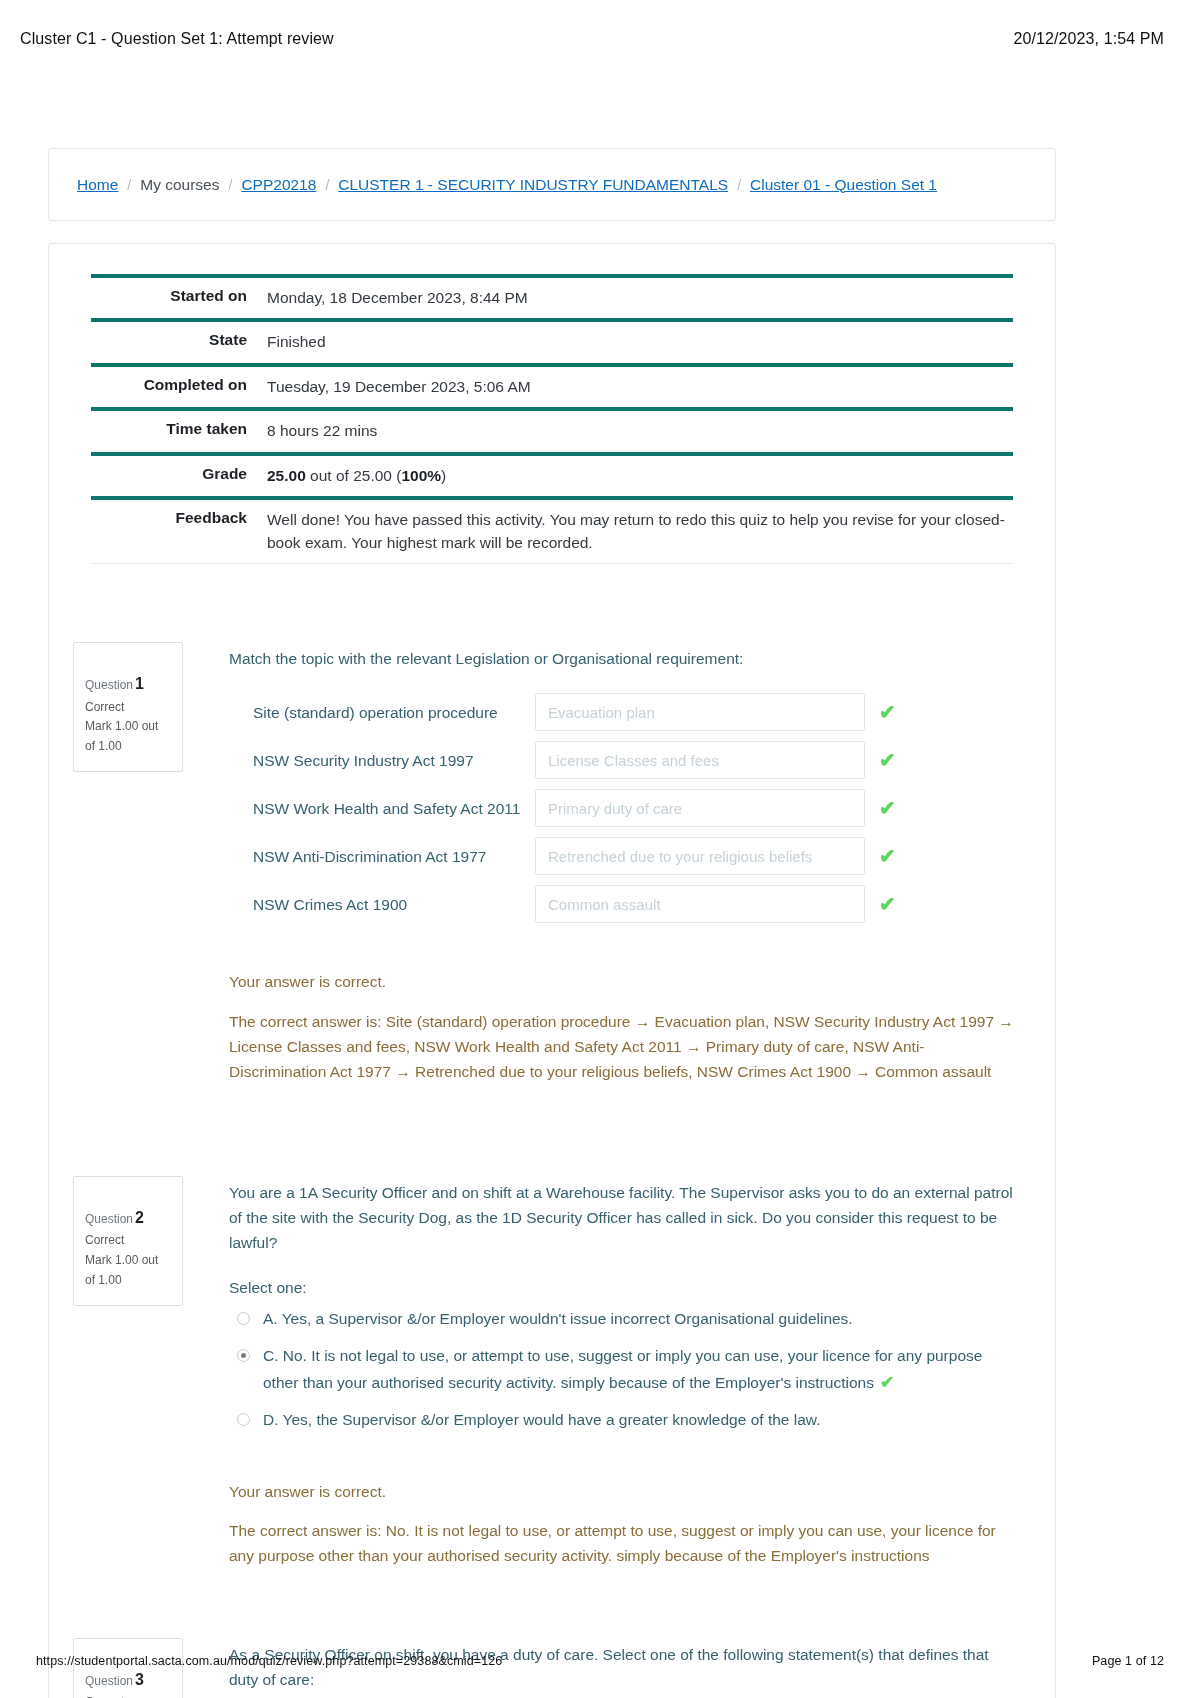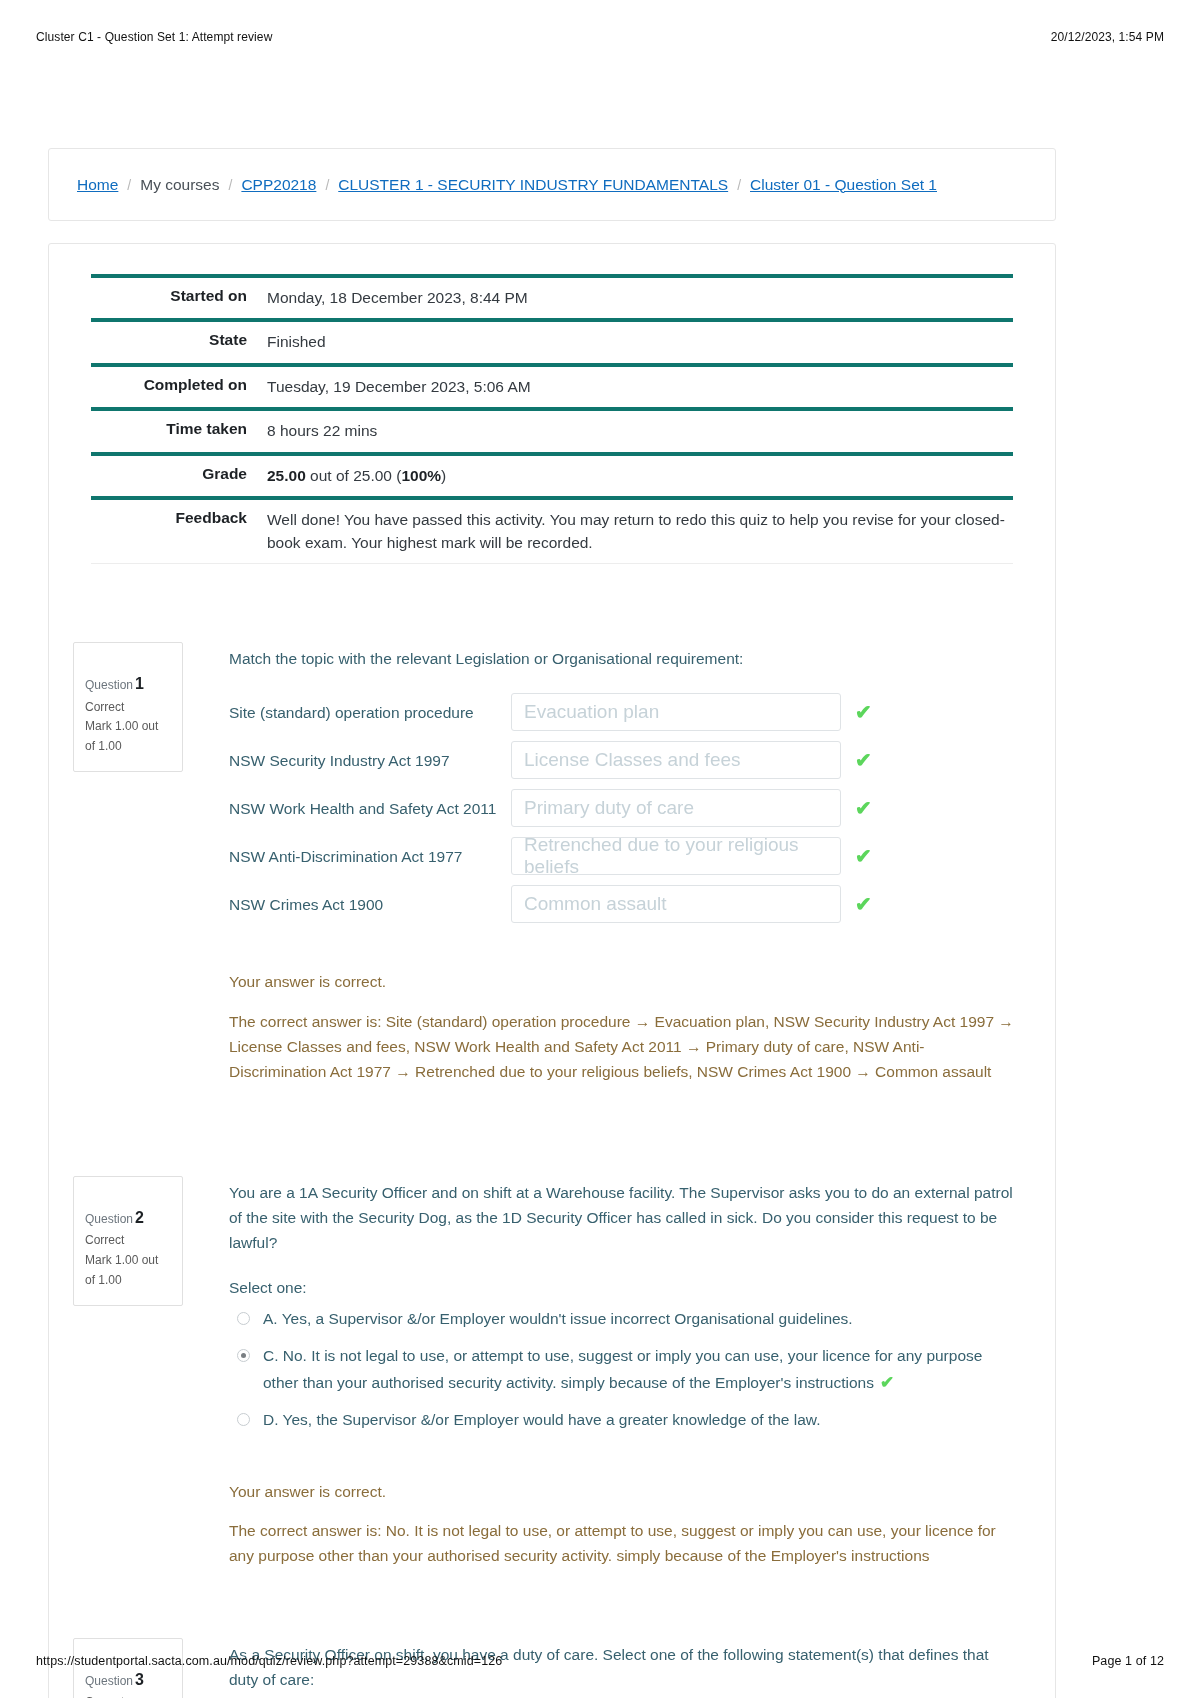--- a/index.html
+++ b/index.html
@@ -10,25 +10,25 @@
     background: #ffffff;
     font-family: "Liberation Sans", sans-serif;
     color: #343a40;
     position: relative;
     overflow: hidden;
   }
 
   
   .page-header {
     position: absolute;
-    top: 30px; left: 36px; right: 36px;
+    top: 30px; left: 20px; right: 36px;
     display: flex;
     justify-content: space-between;
     align-items: baseline;
-    font-size: 12px;
+    font-size: 16px;
     color: #111;
     letter-spacing: .1px;
   }
   .page-footer {
     position: absolute;
     bottom: 30px; left: 36px; right: 36px;
     display: flex;
     justify-content: space-between;
     align-items: baseline;
     font-size: 12.5px;
@@ -156,31 +156,32 @@
     display: flex;
     align-items: center;
     margin-bottom: 10px;
   }
   .match-label {
     font-size: 15.5px;
     color: #37606e;
     width: 282px;
     min-width: 282px;
     line-height: 1.5;
+    margin-left: 24px;
   }
   .match-select {
     width: 330px;
     height: 38px;
     border: 1px solid #dfe3e6;
     border-radius: 3px;
     background: #fff;
     display: flex;
     align-items: center;
     padding: 0 12px;
-    font-size: 19px;
+    font-size: 15px;
     color: #c6d2d8;
   }
   .tick {
     color: #5cd65c;
     font-size: 20px;
     margin-left: 14px;
     line-height: 1;
     font-weight: bold;
   }
 

